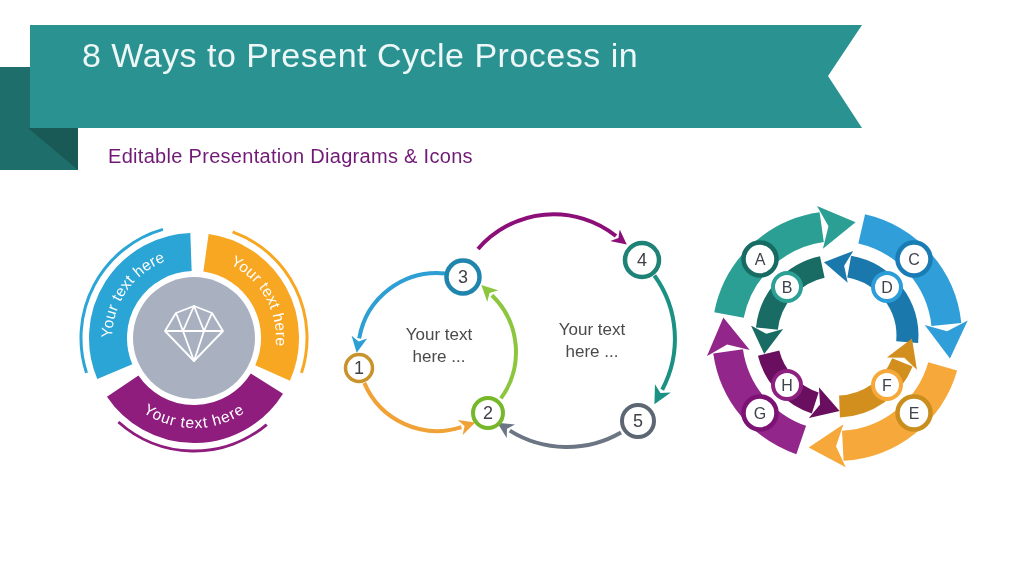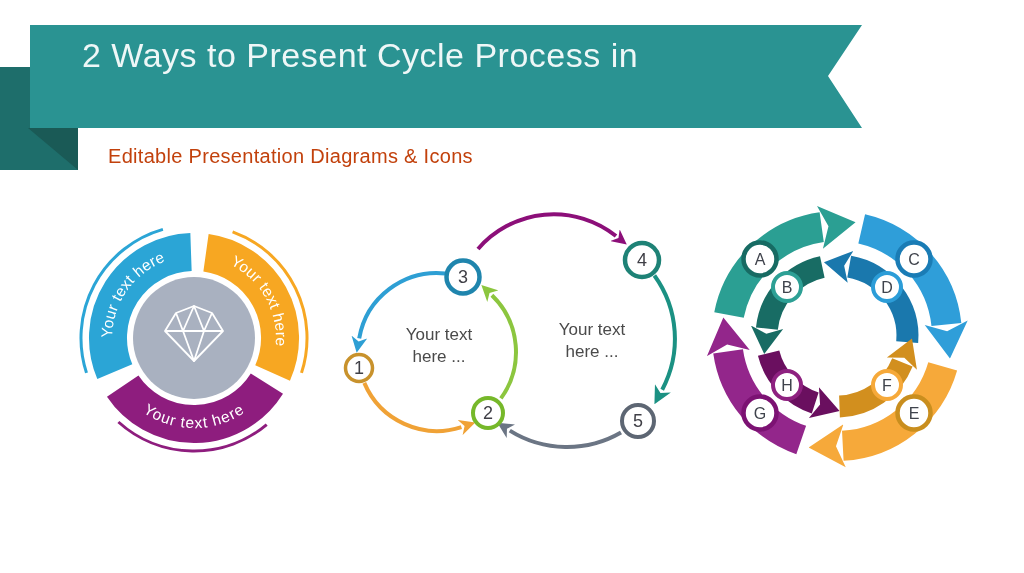--- a/index.html
+++ b/index.html
@@ -24,37 +24,37 @@
   }
   .ribbon-inner{
     padding:7px 0 0 52px;
   }
   .title-line{
     color:#eef7f7;font-size:34px;line-height:46px;font-weight:300;
     letter-spacing:.5px;white-space:nowrap;
   }
   .subtitle{
     position:absolute;left:108px;top:145px;
-    color:#c2410c;font-size:20px;font-weight:300;letter-spacing:.3px;
+    color:#701a75;font-size:20px;font-weight:300;letter-spacing:.3px;
   }
   .diagram-layer{position:absolute;left:0;top:0;}
   text{font-family:"Liberation Sans",sans-serif;}
   .arc-label{fill:#ffffff;font-size:15.5px;letter-spacing:.6px;}
   .node-num{fill:#3f3f46;font-size:18px;}
   .node-letter{fill:#3f434c;font-size:16px;}
   .free-text{fill:#4a4a4a;font-size:17px;}
 </style>
 </head>
 <body>
 
 <div class="ribbon-tab"></div>
 <div class="ribbon-fold"></div>
 <div class="ribbon">
   <div class="ribbon-inner">
-    <div class="title-line">2 Ways to Present Cycle Process in</div>
+    <div class="title-line">8 Ways to Present Cycle Process in</div>
   </div>
 </div>
 <div class="subtitle">Editable Presentation Diagrams &amp; Icons</div>
 
 <svg class="diagram-layer" width="1024" height="573" viewBox="0 0 1024 573">
   <defs>
 
     <marker id="m-blue" viewBox="0 0 12 12" refX="1" refY="6" markerWidth="16" markerHeight="16" orient="auto" markerUnits="userSpaceOnUse">
         <path d="M0 0 L12 6 L0 12 L3.5 6 Z" fill="#2e9fd4"></path>
       </marker>

